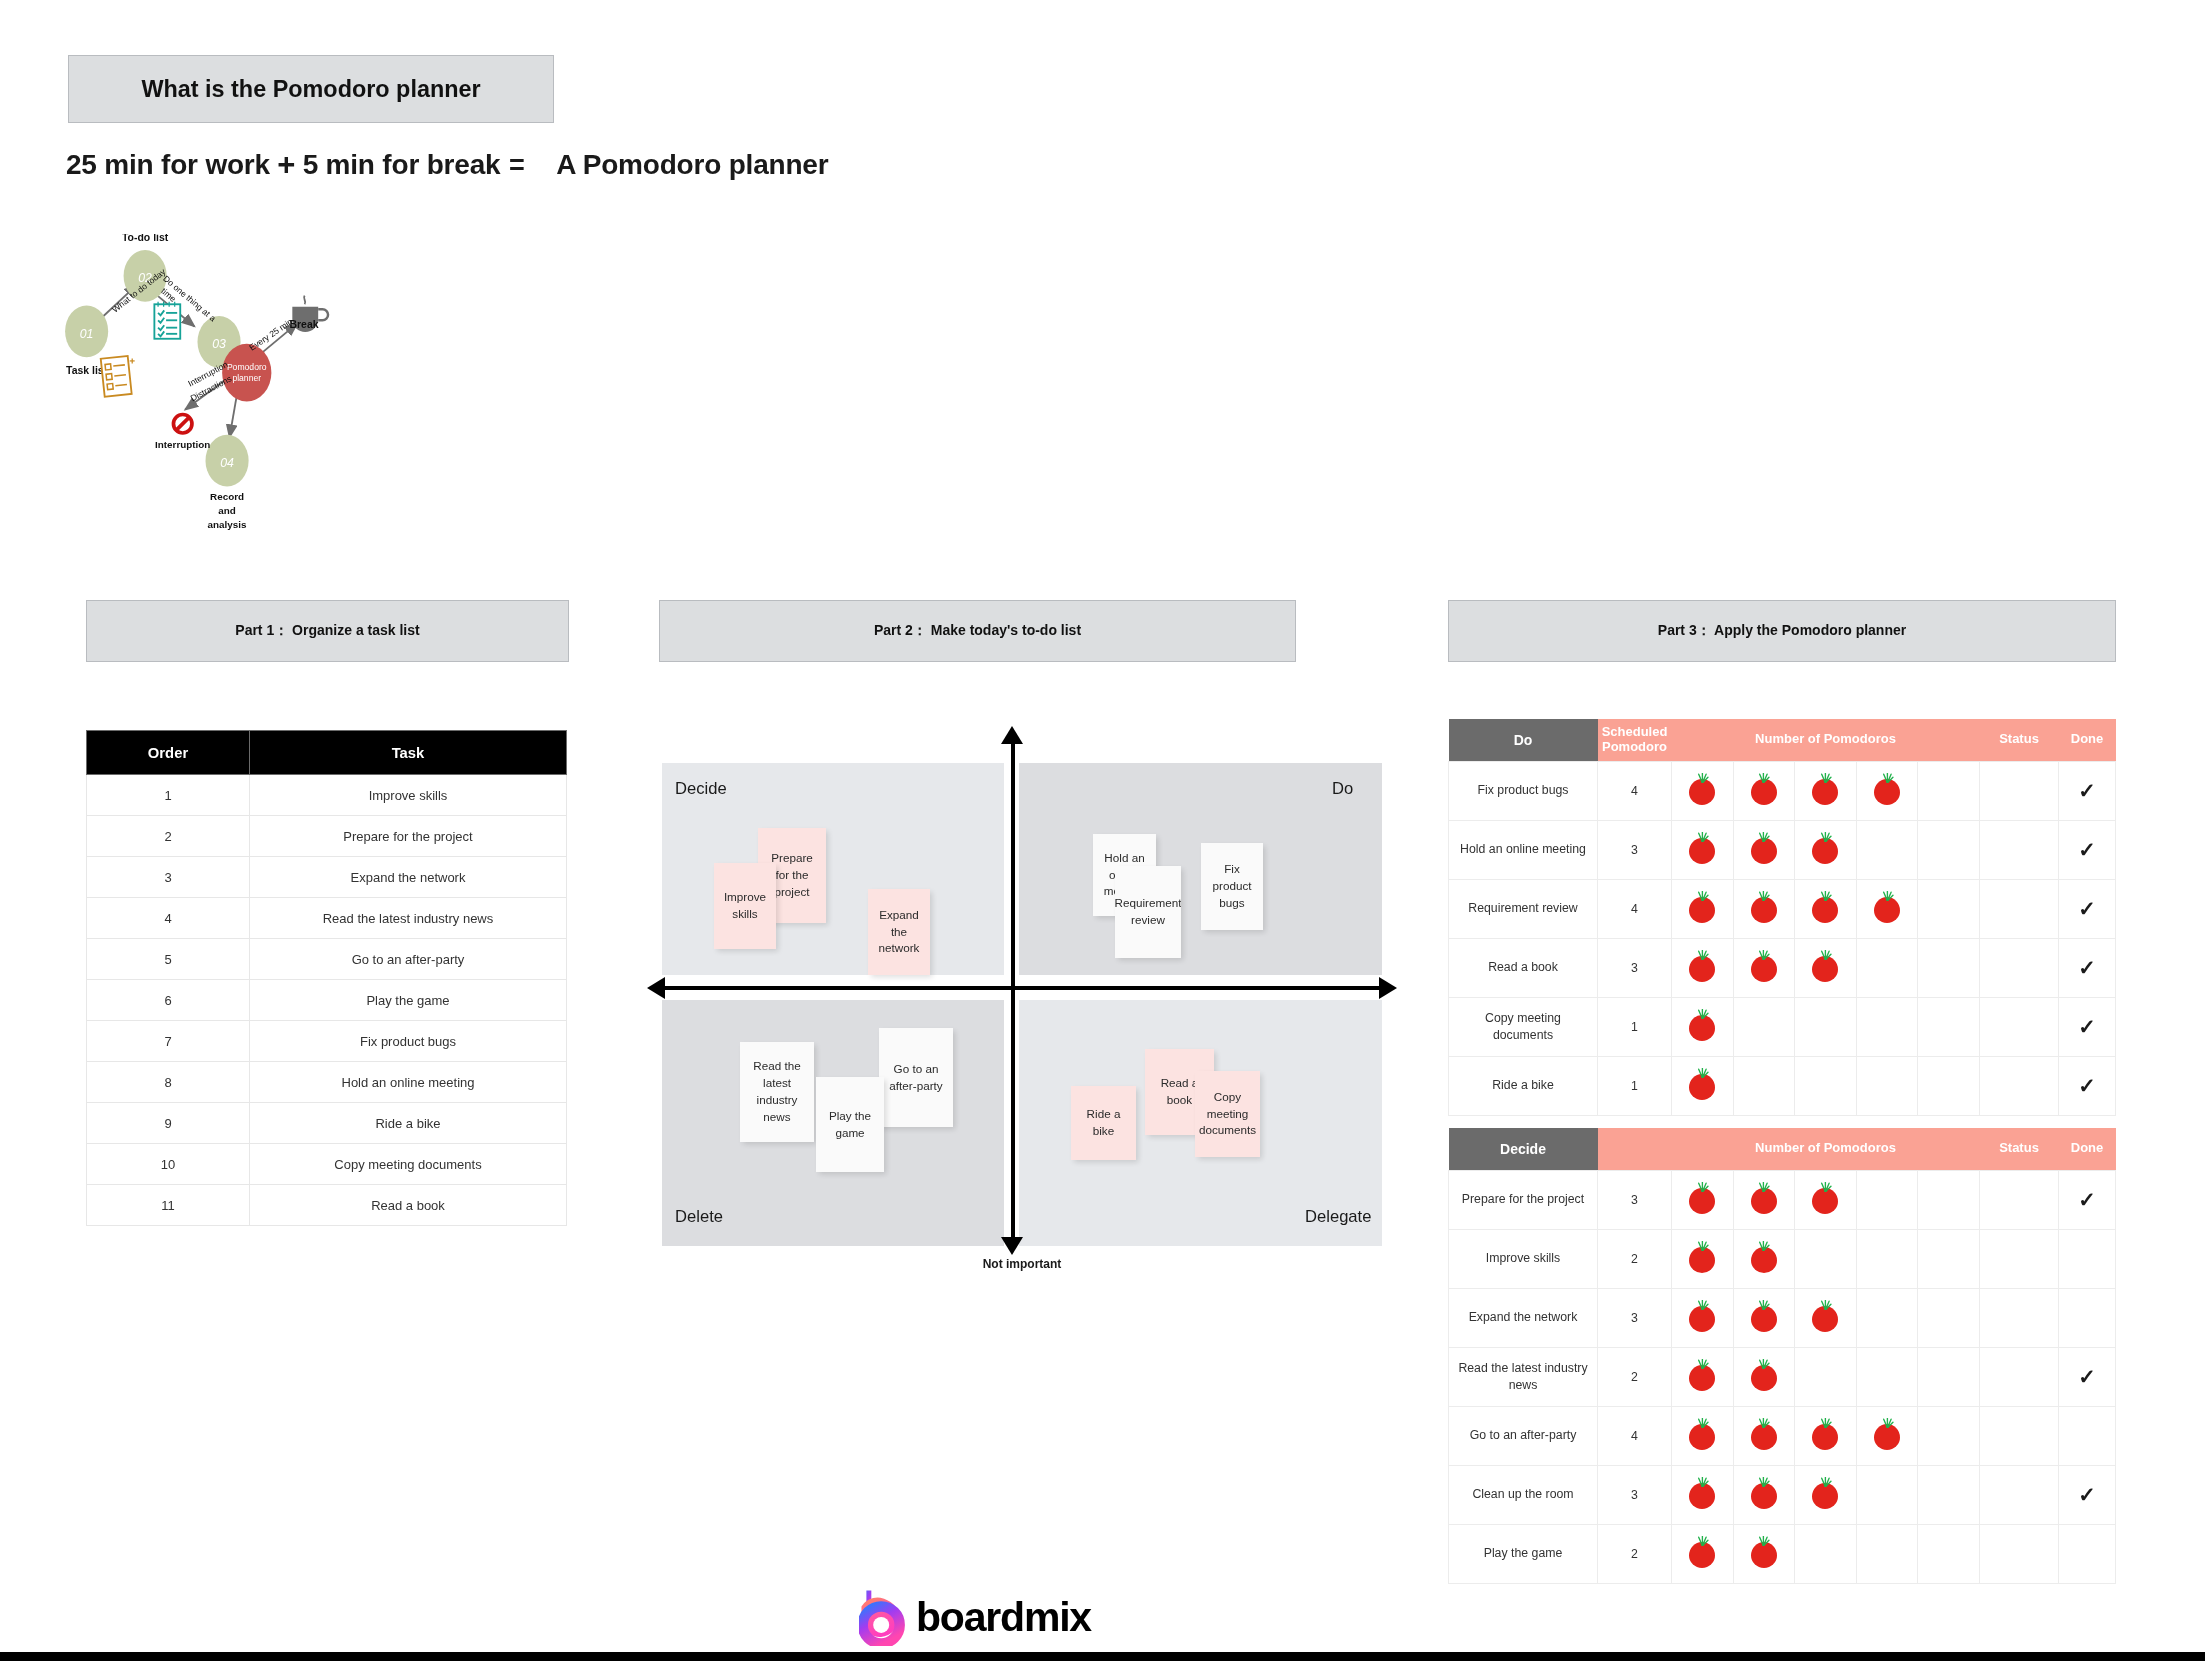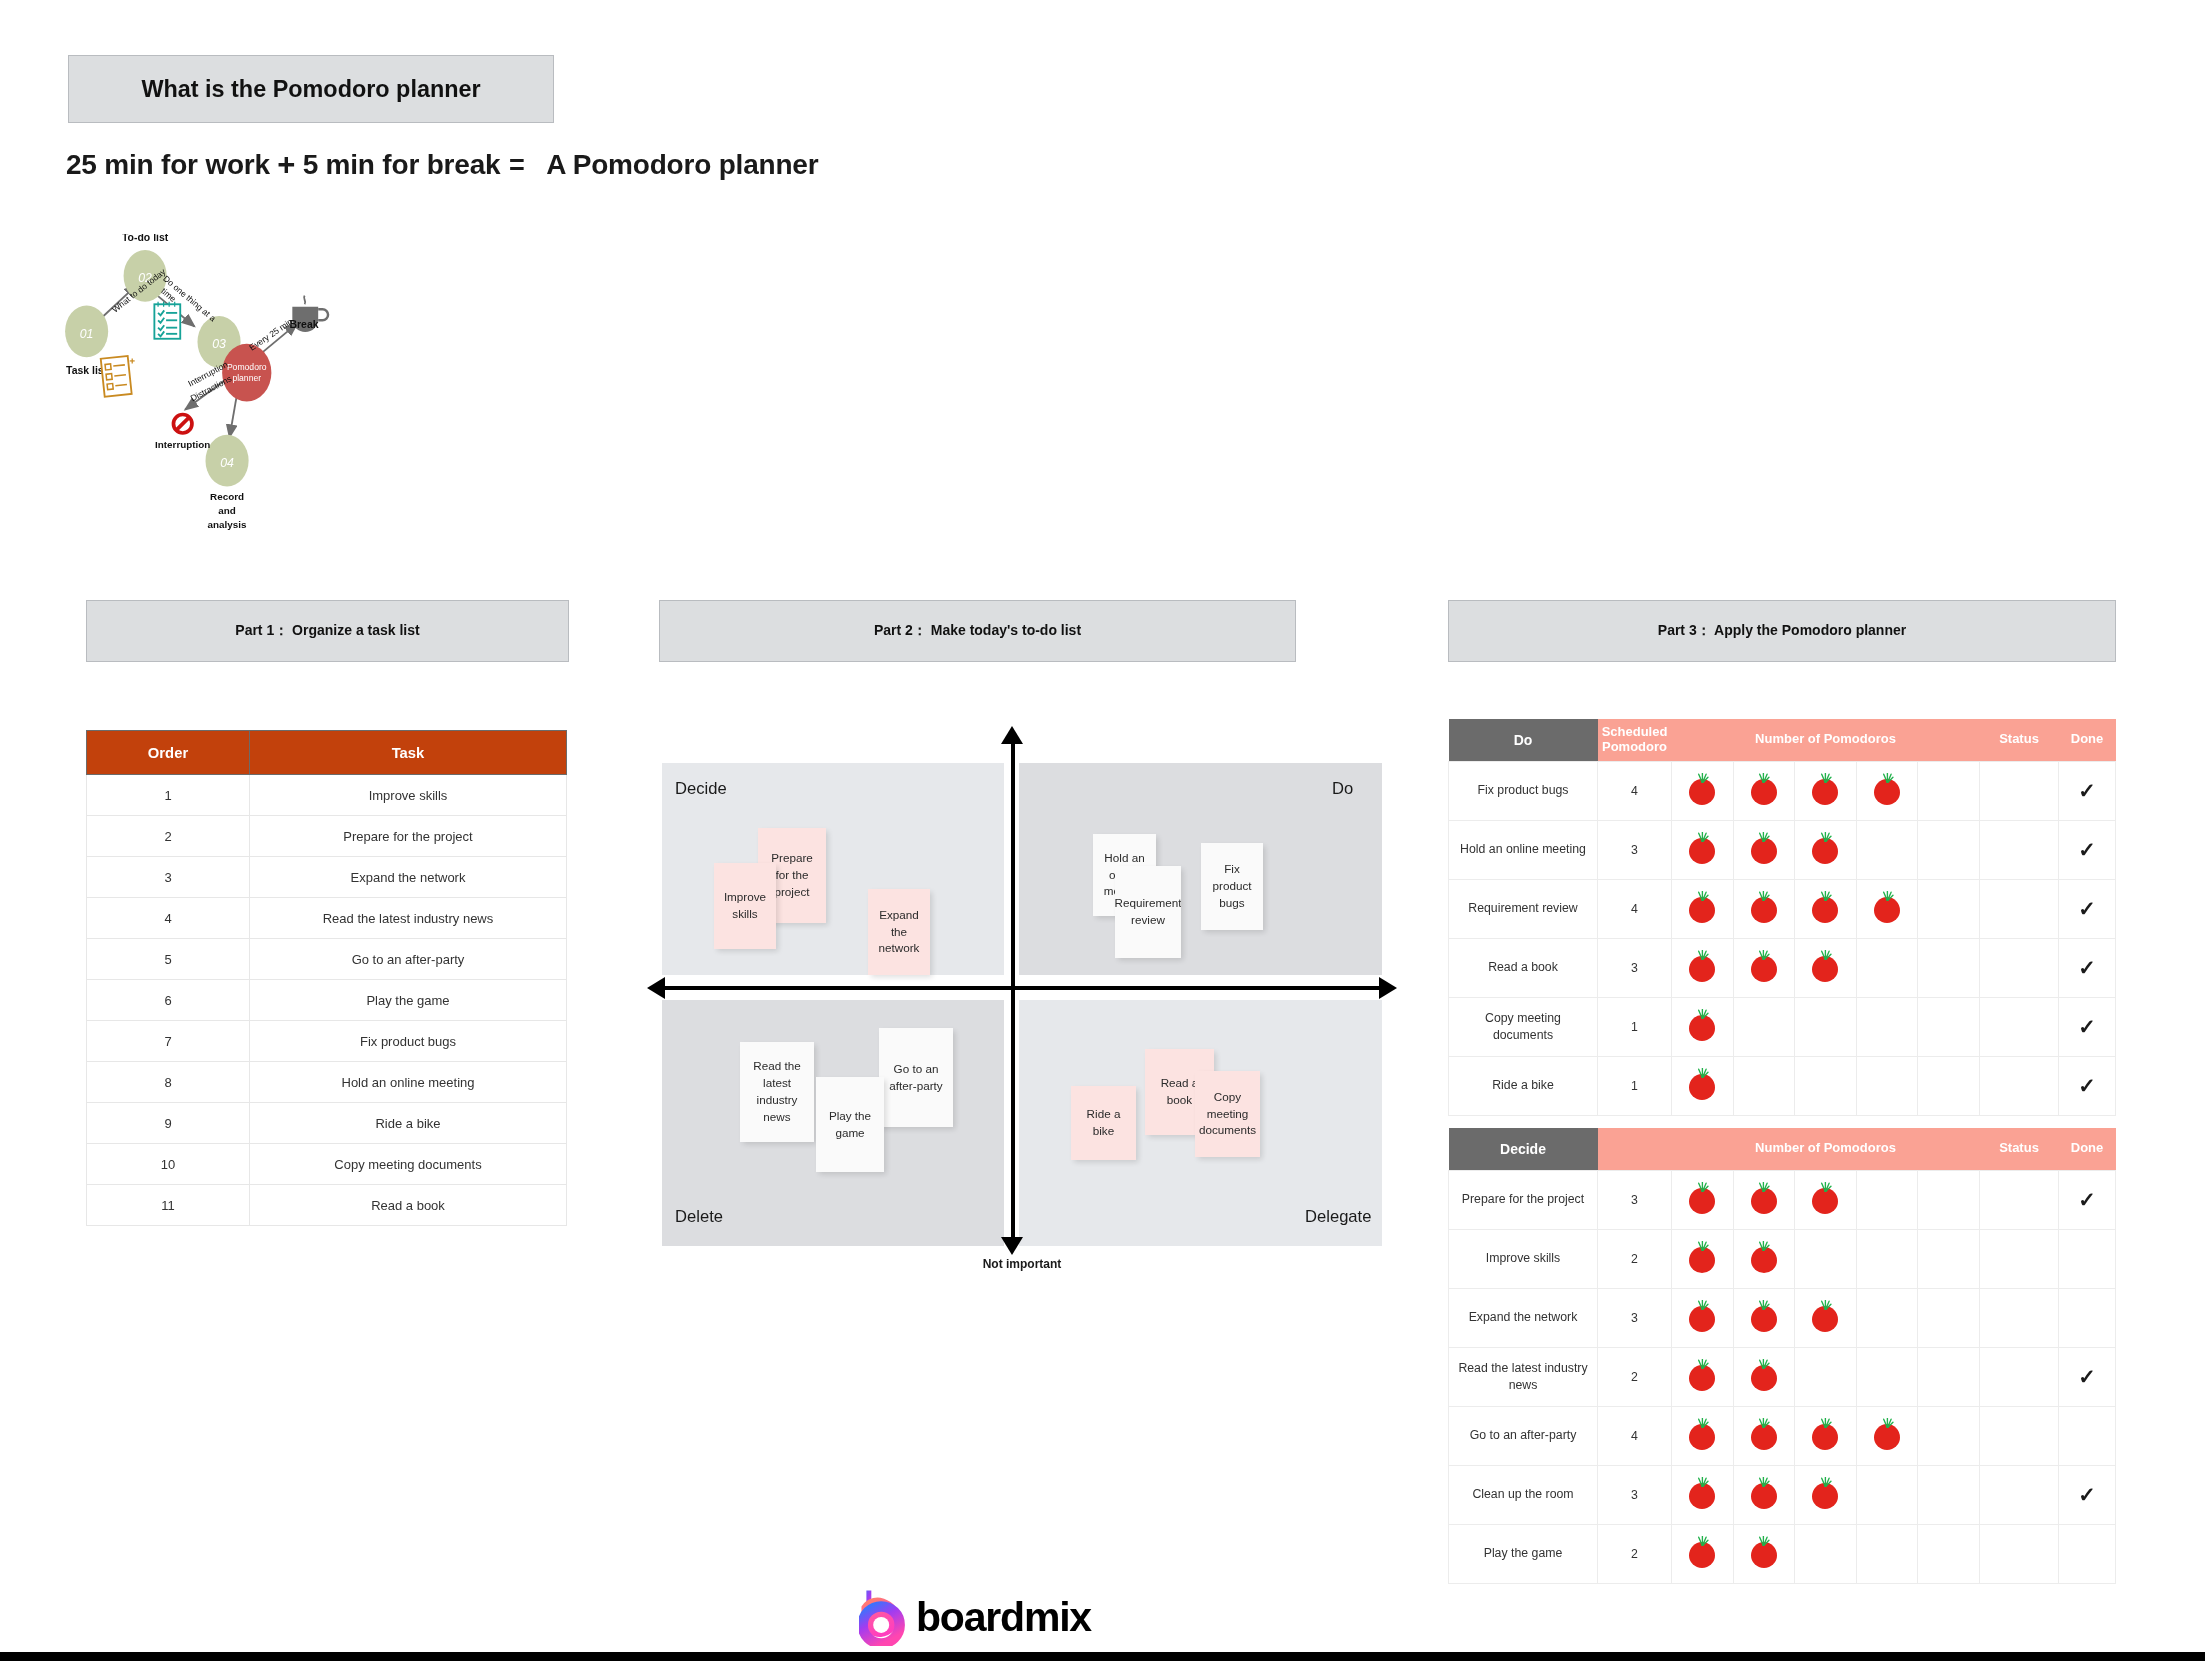--- a/index.html
+++ b/index.html
@@ -16,35 +16,35 @@
   .titlebox{
     background:#dcdee0; border:1.8px solid #b9bcc0;
     display:flex; align-items:center; justify-content:center;
     font-weight:600; color:#111;
   }
   #main-title-box{ left:68px; top:55px; width:486px; height:68px; font-size:23.4px;align-items:center; }
   #formula-line{ left:66px; top:147px; font-size:28px; font-weight:700; letter-spacing:-0.2px;
                  display:flex; align-items:center; gap:0px; white-space:nowrap; }
   #formula-line .plus{ font-size:31px; font-weight:800; margin:0 7.4px; }
   #formula-line .eq{ font-size:27px; font-weight:700; margin:0 8.6px; }
-  #formula-line .res{ margin-left:13px; }
+  #formula-line .res{ margin-left:23px; }
 
   .part-header{ height:62px; font-size:14px; }
   #part1-header{ left:86px;  top:600px; width:483px; }
   #part2-header{ left:659px; top:600px; width:637px; }
   #part3-header{ left:1448px; top:600px; width:668px; }
 
   
   #diagram{ left:62px; top:234px; width:505px; height:345px; }
   #diagram svg{ display:block; }
 
   
   #task-table{ left:86px; top:730px; width:481px; border-collapse:collapse;
                font-size:12.3px; }
-  #task-table th{ background:#c2410c; color:#fff; font-size:14.8px; font-weight:700;
+  #task-table th{ background:#000000; color:#fff; font-size:14.8px; font-weight:700;
                   height:44px; border:0.6px solid #6b6b6b; }
   #task-table td{ height:41px; text-align:center; border:0.6px solid #e7e7e7;
                   color:#333; font-size:13px; }
   #task-table td.order-col{ width:163px; }
 
   
   #matrix{ left:659px; top:726px; width:726px; height:511px; }
   .quad{ position:absolute; }
   #q-decide  { left:3.1px;   top:37px;  width:342px; height:212px; background:#e6e8eb; }
   #q-do      { left:360px; top:37px;  width:363px; height:212px; background:#dcdde0; }

